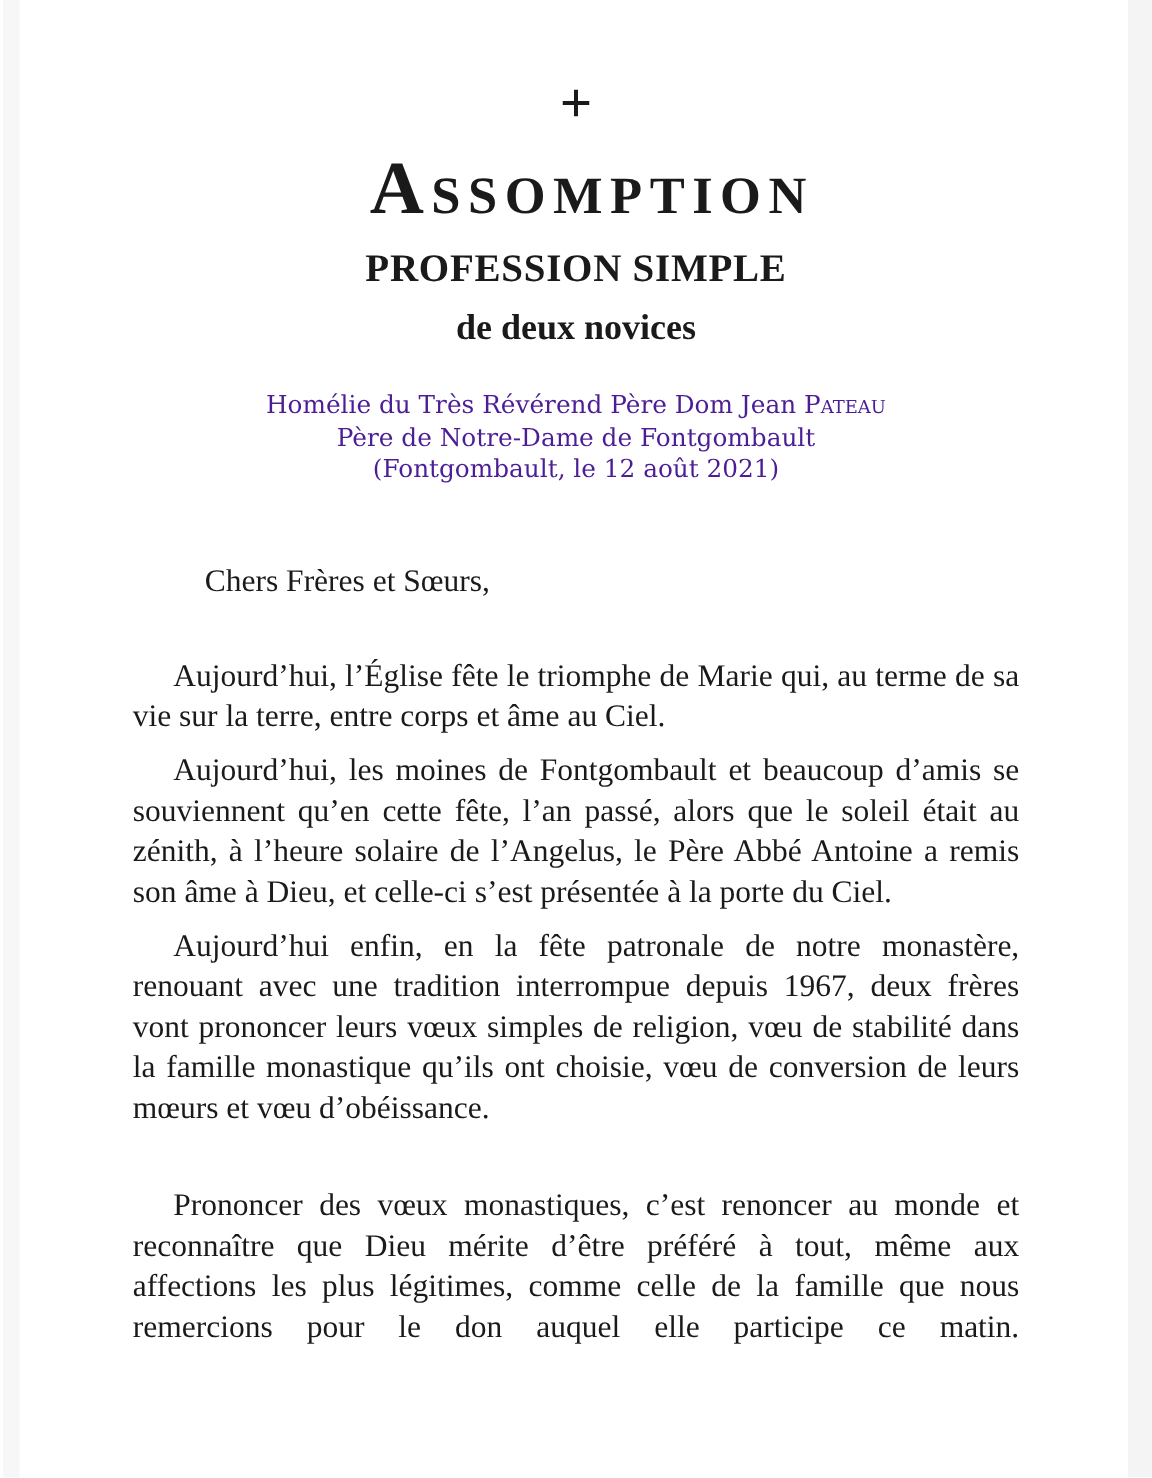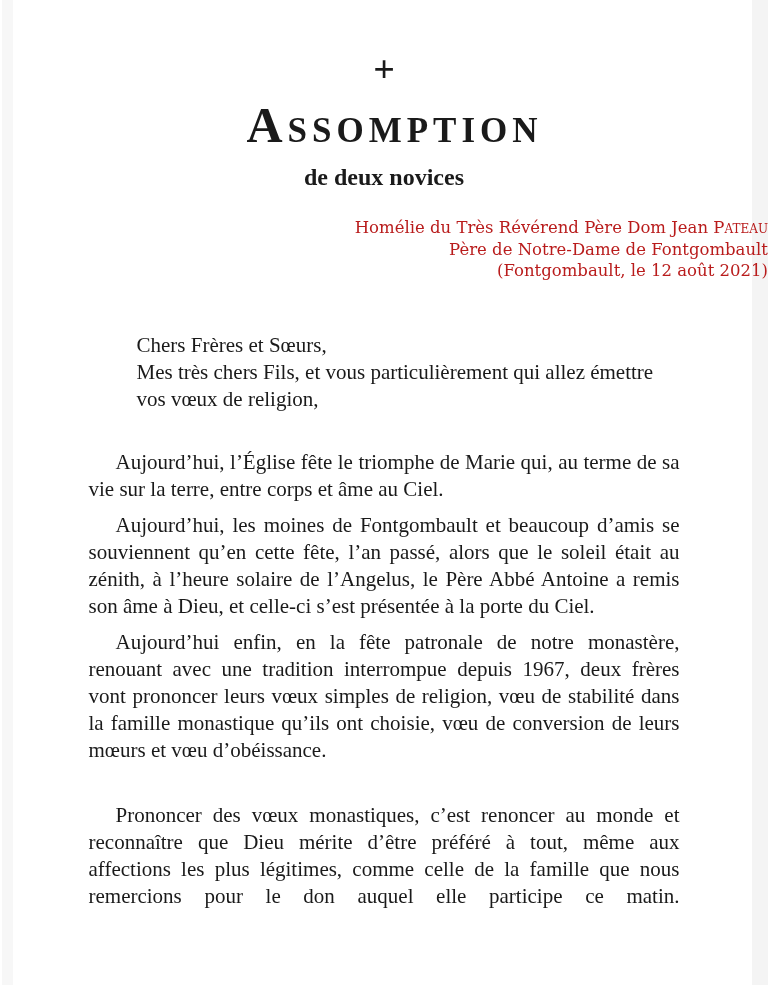--- a/index.html
+++ b/index.html
@@ -53,26 +53,26 @@
     margin: 16px 0 0 0;
   }
   .doc-occasion {
     text-align: center;
     font-weight: bold;
     font-size: 24px;
     line-height: 1;
     margin: 15px 0 0 0;
   }
   .attribution {
-    text-align: right;
+    text-align: center;
     font-family: "DejaVu Serif", serif;
     font-size: 16.5px;
     line-height: 21.5px;
     margin-top: 28px;
-    color: #b91c1c;
+    color: #4c1d95;
   }
   .smallcaps { font-variant: small-caps; }
 
   .body-text {
     width: 591px;
     margin: 0 auto;
     font-size: 21px;
     line-height: 27px;
   }
   .salutation {
@@ -93,34 +93,34 @@
 
 <div class="edge-left"></div>
 <div class="edge-right"></div>
 
 <div class="content">
 
   <div class="cross">+</div>
 
   <h1 class="doc-title">Assomption</h1>
 
+  <h2 class="doc-subtitle">PROFESSION SIMPLE</h2>
 
   <div class="doc-occasion">de deux novices</div>
 
   <div class="attribution">
     <div class="attr-line"><span>Homélie du Très Révérend Père Dom Jean </span><span class="smallcaps">Pateau</span></div>
     <div class="attr-line">Père de Notre-Dame de Fontgombault</div>
     <div class="attr-line">(Fontgombault, le 12 août 2021)</div>
   </div>
 
   <div class="body-text">
 
     <div class="salutation">
       <div>Chers Frères et Sœurs,</div>
-      <div>Mes très chers Fils, et vous particulièrement qui allez émettre vos vœux de religion,</div>
     </div>
 
     <p class="para">Aujourd’hui, l’Église fête le triomphe de Marie qui, au terme de sa vie sur la terre, entre corps et âme au Ciel.</p>
 
     <p class="para">Aujourd’hui, les moines de Fontgombault et beaucoup d’amis se souviennent qu’en cette fête, l’an passé, alors que le soleil était au zénith, à l’heure solaire de l’Angelus, le Père Abbé Antoine a remis son âme à Dieu, et celle-ci s’est présentée à la porte du Ciel.</p>
 
     <p class="para">Aujourd’hui enfin, en la fête patronale de notre monastère, renouant avec une tradition interrompue depuis 1967, deux frères vont prononcer leurs vœux simples de religion, vœu de stabilité dans la famille monastique qu’ils ont choisie, vœu de conversion de leurs mœurs et vœu d’obéissance.</p>
 
     <p class="para justify-last">Prononcer des vœux monastiques, c’est renoncer au monde et reconnaître que Dieu mérite d’être préféré à tout, même aux affections les plus légitimes, comme celle de la famille que nous remercions pour le don auquel elle participe ce matin.</p>
 

